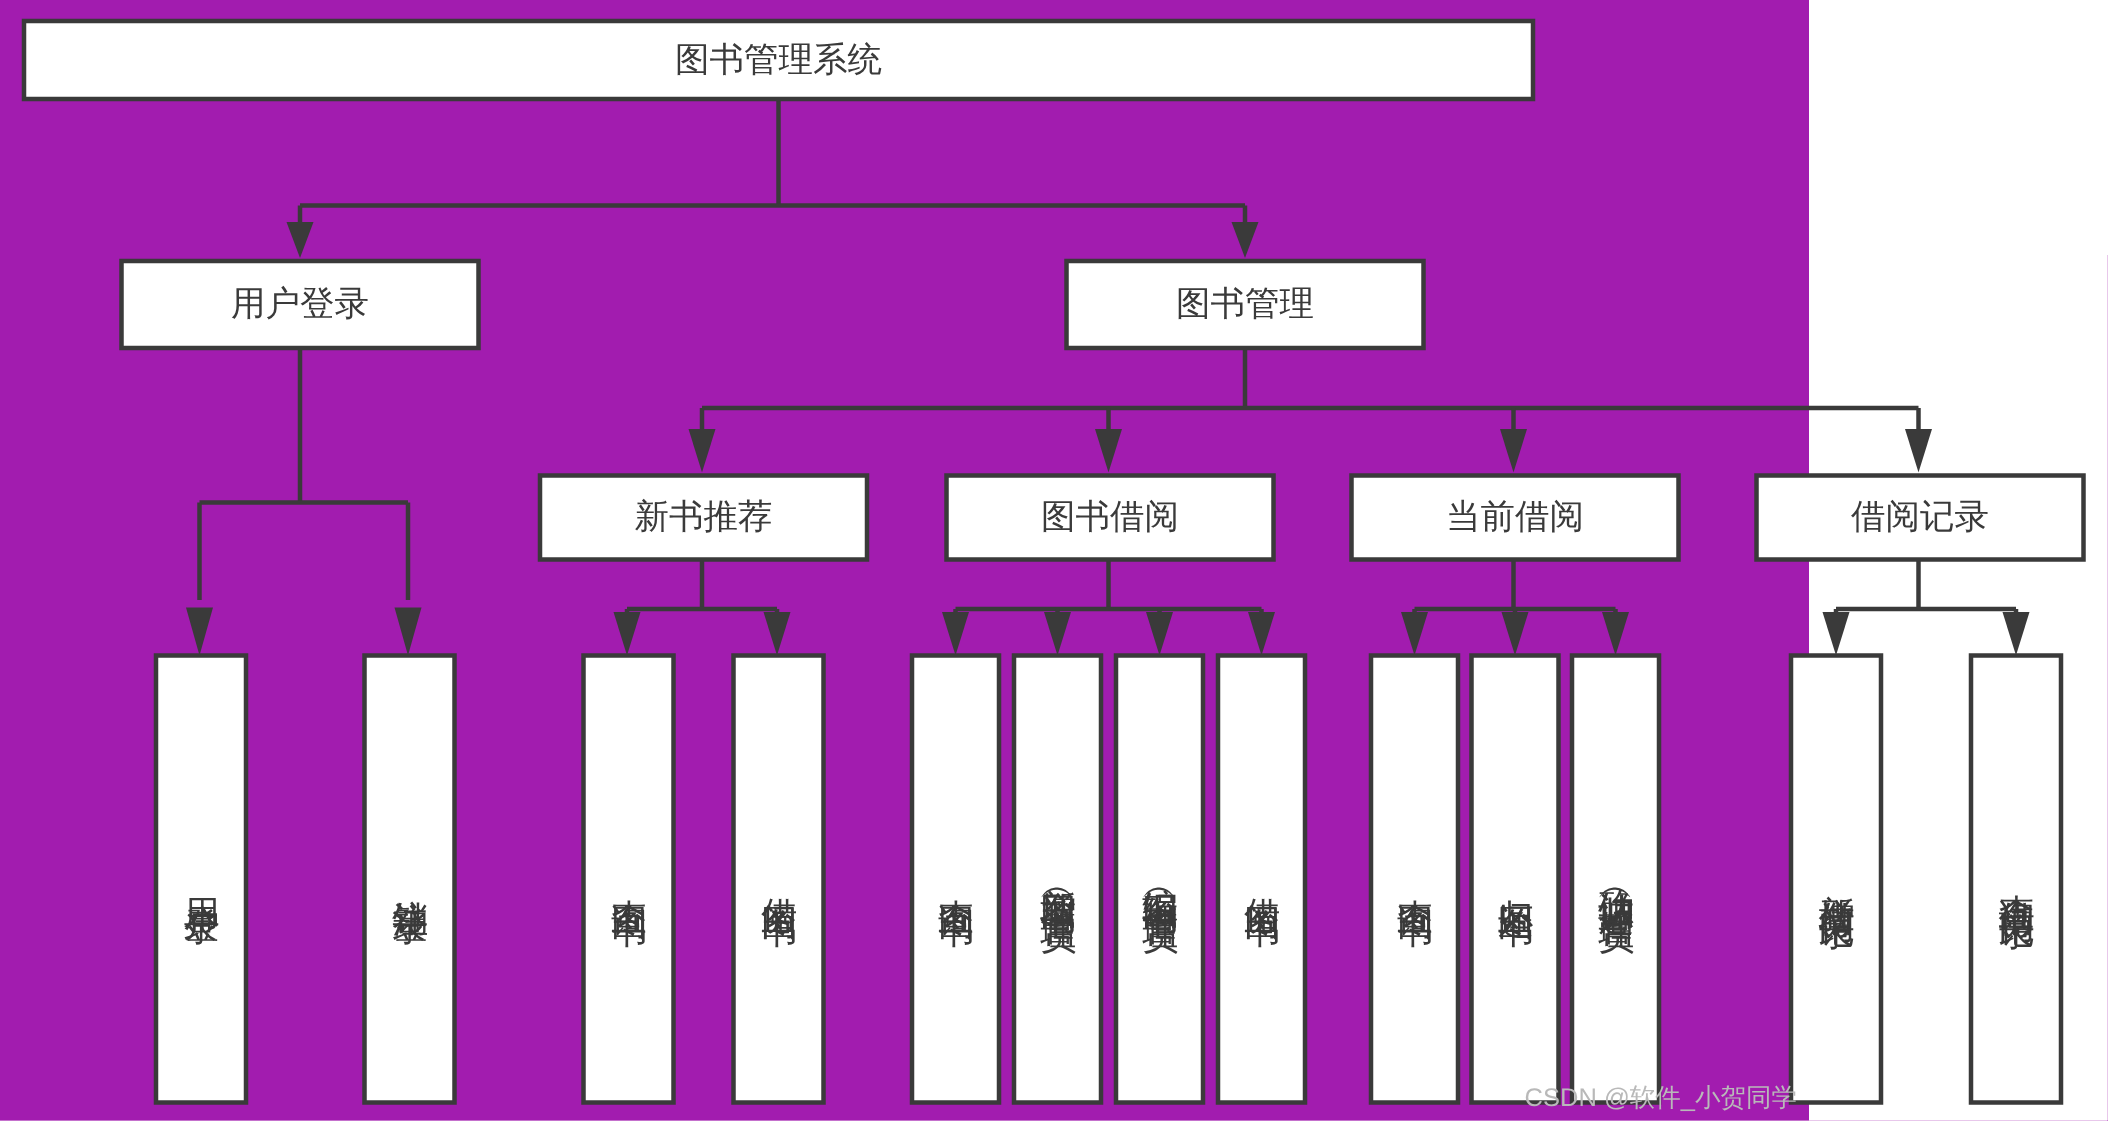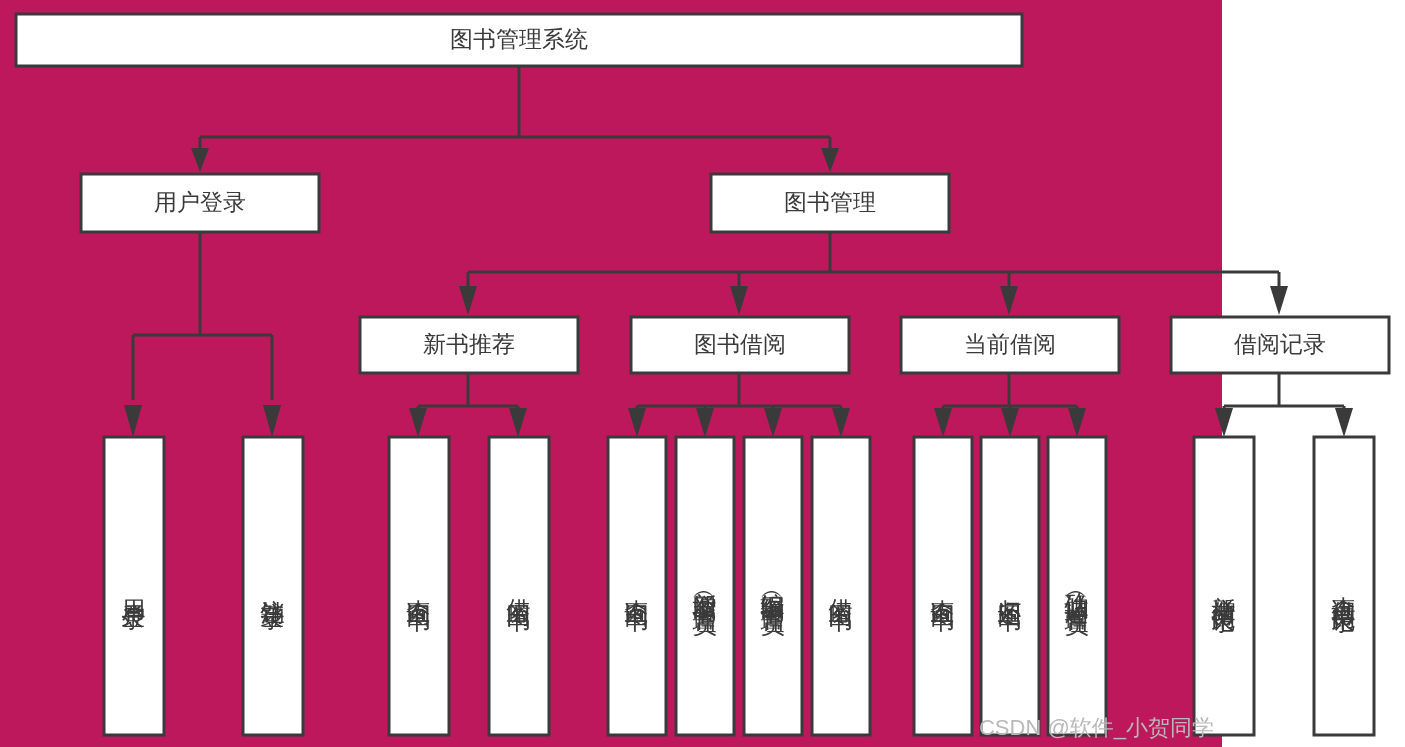--- a/index.html
+++ b/index.html
@@ -10,22 +10,21 @@
   body {
     width: 1405px;
     height: 747px;
     font-family: "Liberation Sans", sans-serif;
     overflow: hidden;
   }
   #diagram-root {
     position: relative;
     width: 1206px;
     height: 747px;
-    background: #be185d;
-    padding-left: 16px;
+    background: #a21caf;
   }
   svg.diagram-canvas {
     position: absolute;
     left: 0;
     top: 0;
     width: 1405px;
     height: 747px;
     display: block;
   }
   .node-box {
@@ -57,21 +56,21 @@
     writing-mode: vertical-rl;
     text-orientation: upright;
     letter-spacing: 3px;
     text-anchor: middle;
   }
   .watermark {
     position: absolute;
     right: 8px;
     bottom: 4px;
     font-family: "Liberation Sans", sans-serif;
-    font-size: 22px;
+    font-size: 17px;
     color: #b9b9b9;
     white-space: nowrap;
     user-select: none;
     pointer-events: none;
   }
 </style>
 </head>
 <body>
 
 <div id="diagram-root">

